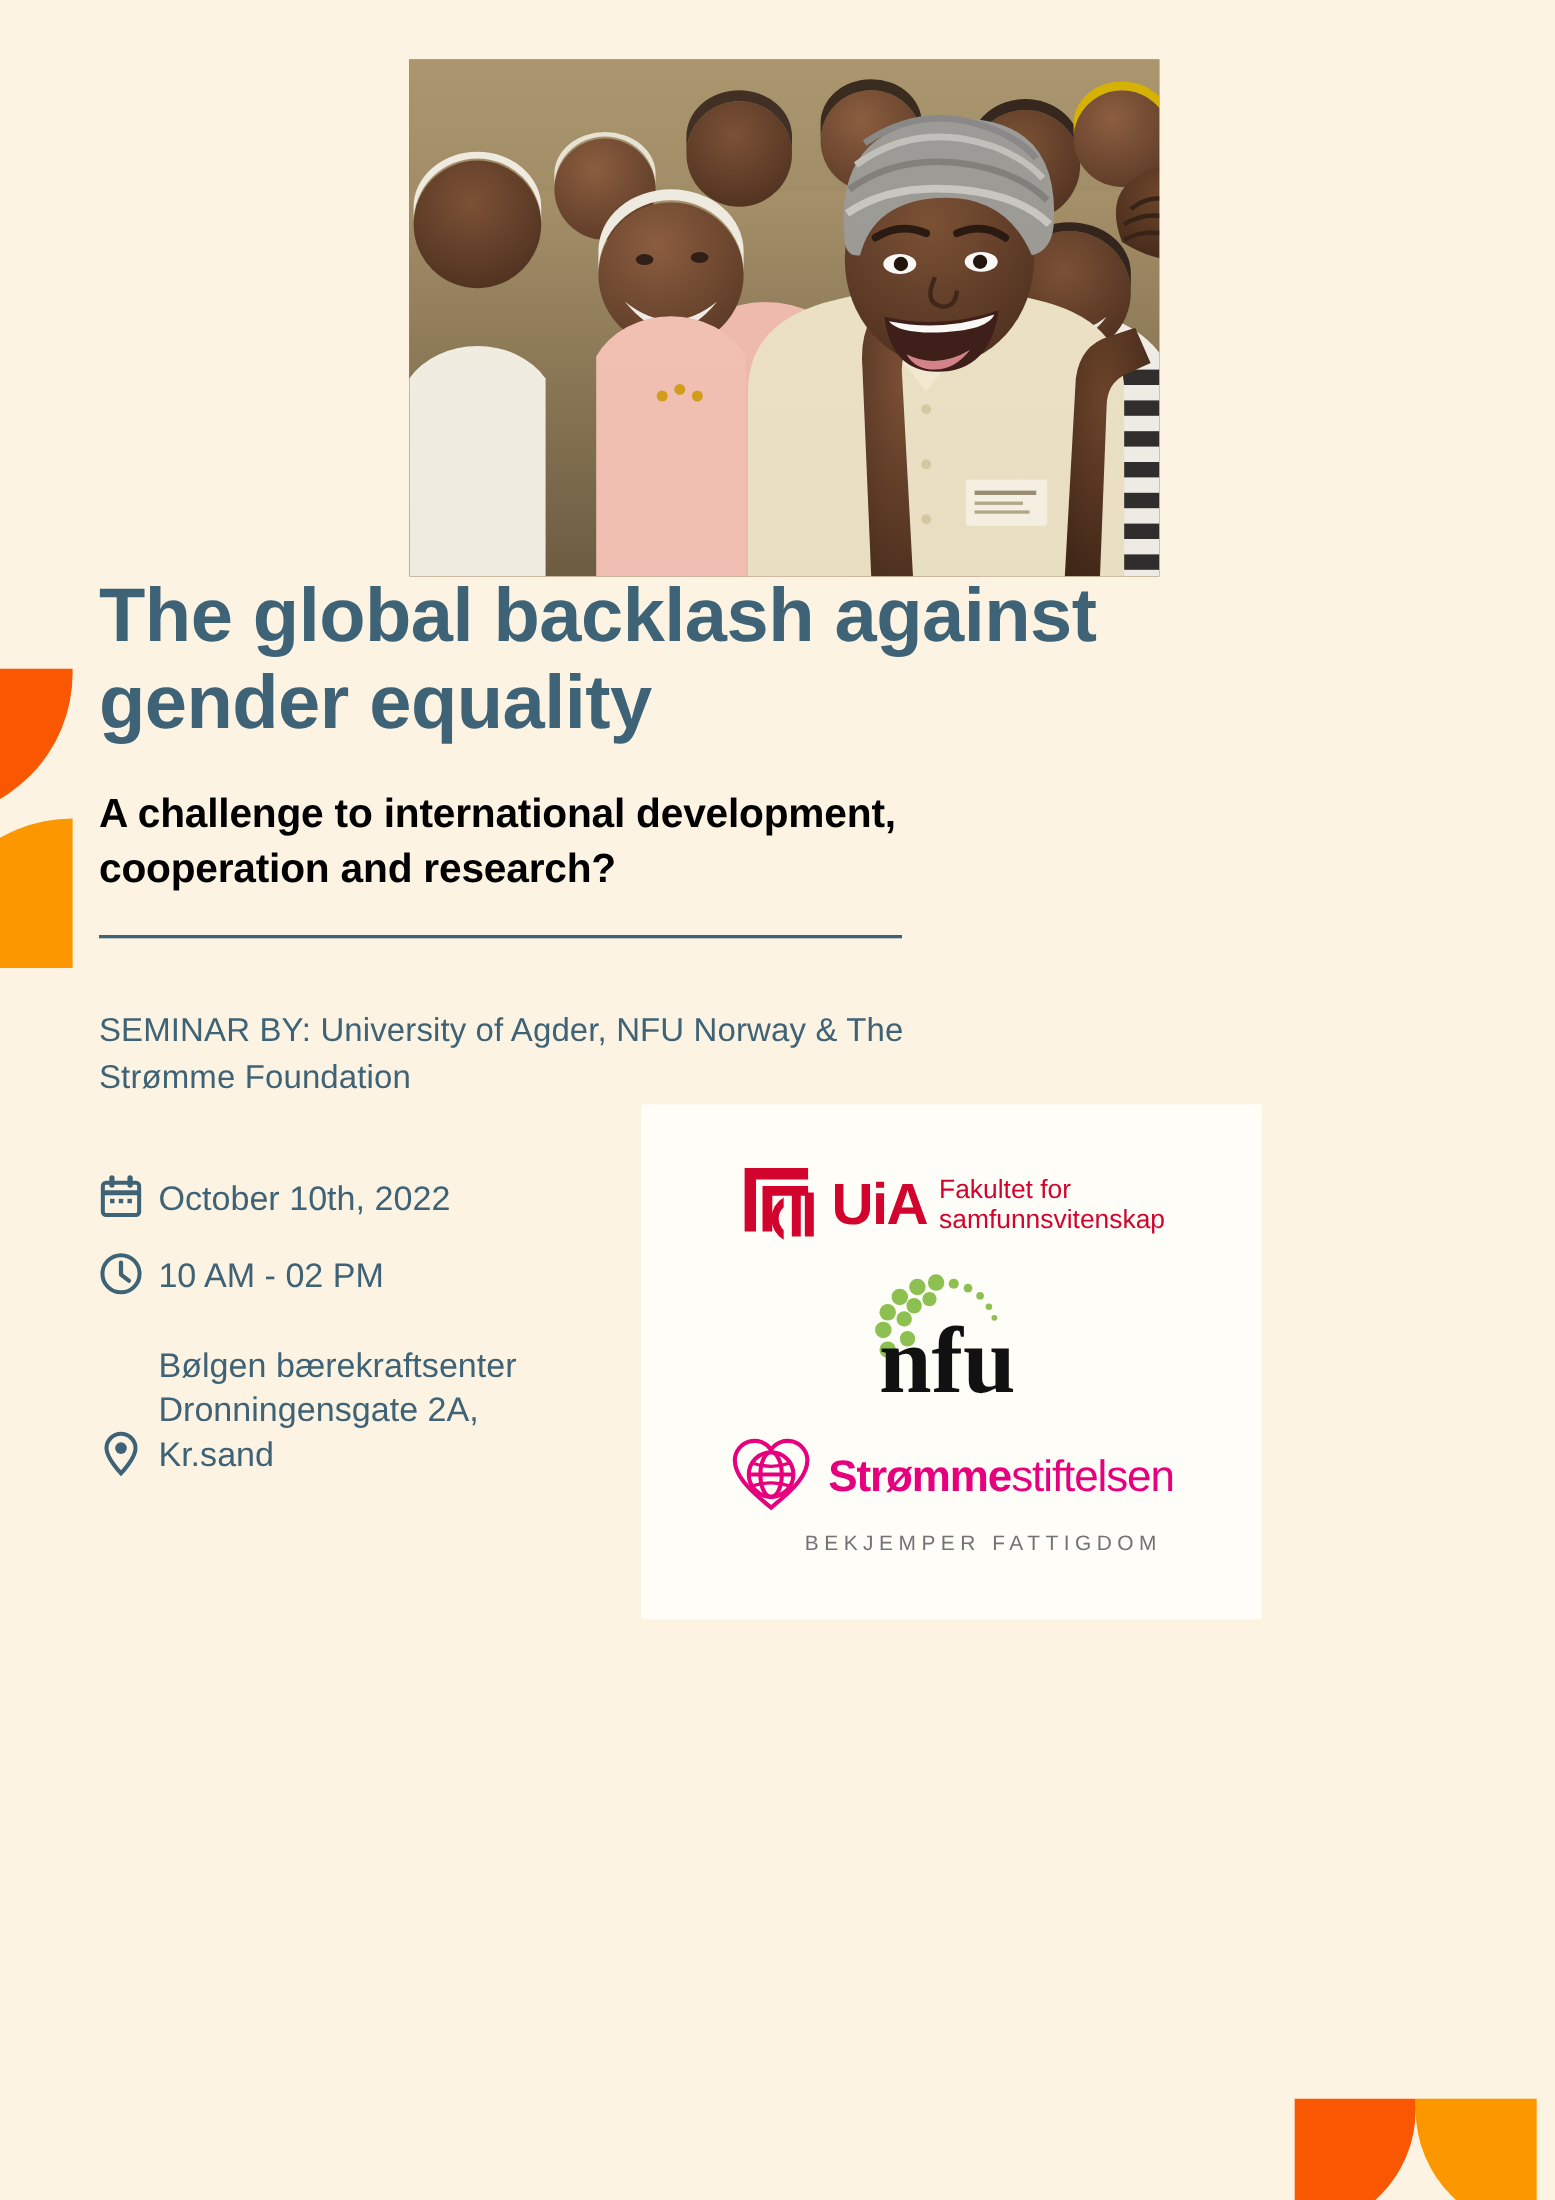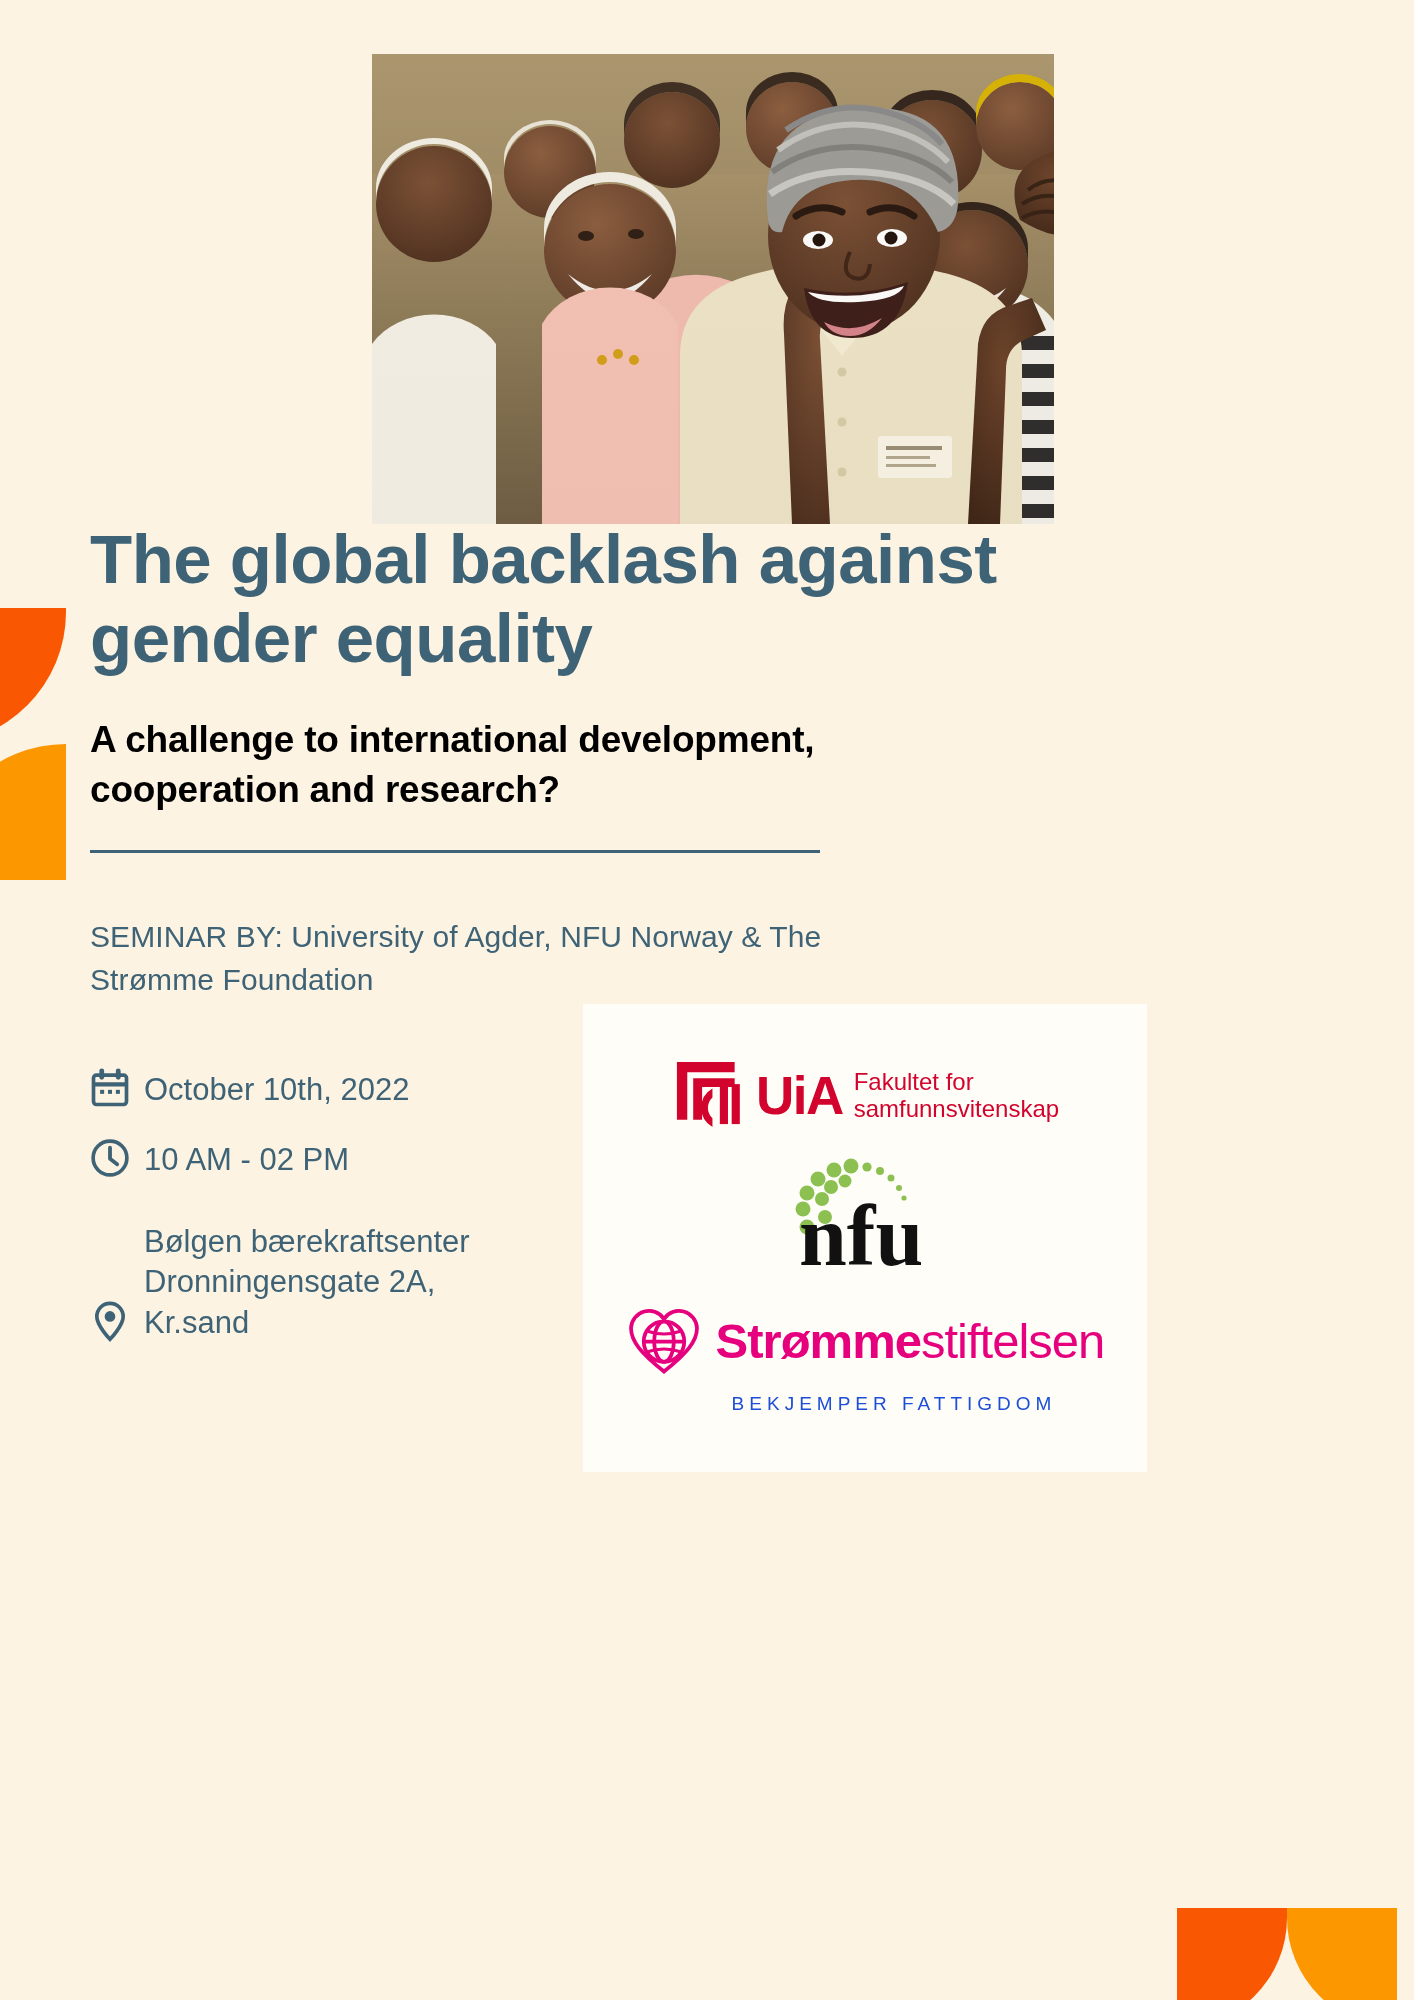--- a/index.html
+++ b/index.html
@@ -175,30 +175,30 @@
     font-size: 24px;
     line-height: 1.14;
     white-space: pre-line;
     font-weight: normal;
   }
 
   .nfu-wrap { display: flex; flex-direction: column; align-items: center; }
 
   .stromme-row { display: flex; align-items: center; gap: 14px; }
   .stromme-name {
-    font-size: 49px;
+    font-size: 40px;
     line-height: 1;
     color: #e6007e;
     letter-spacing: -1px;
   }
   .stromme-name b { font-weight: bold; }
   .stromme-name span { font-weight: normal; }
   .stromme-tag {
     margin-top: 13px;
-    color: #1d4ed8;
+    color: #737373;
     font-size: 19px;
     letter-spacing: 5.0px;
     text-align: center;
     padding-left: 58px;
   }
 </style>
 </head>
 <body>
 
 <div id="poster">

